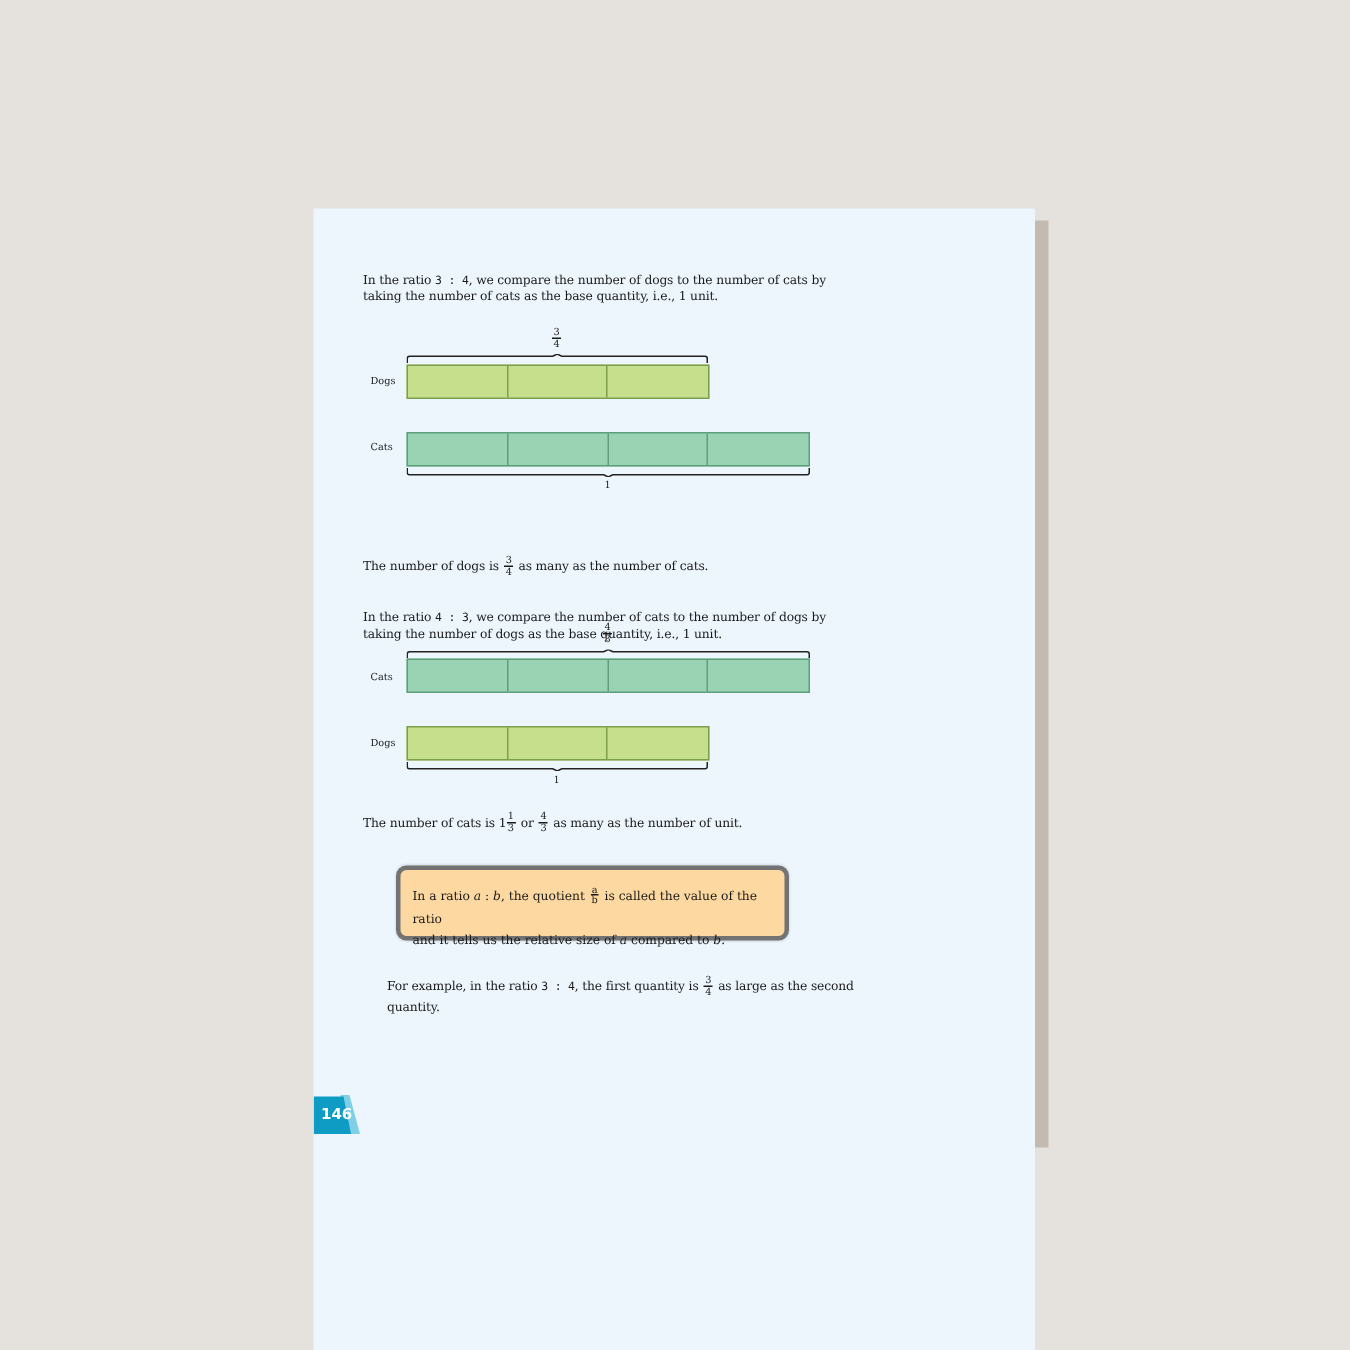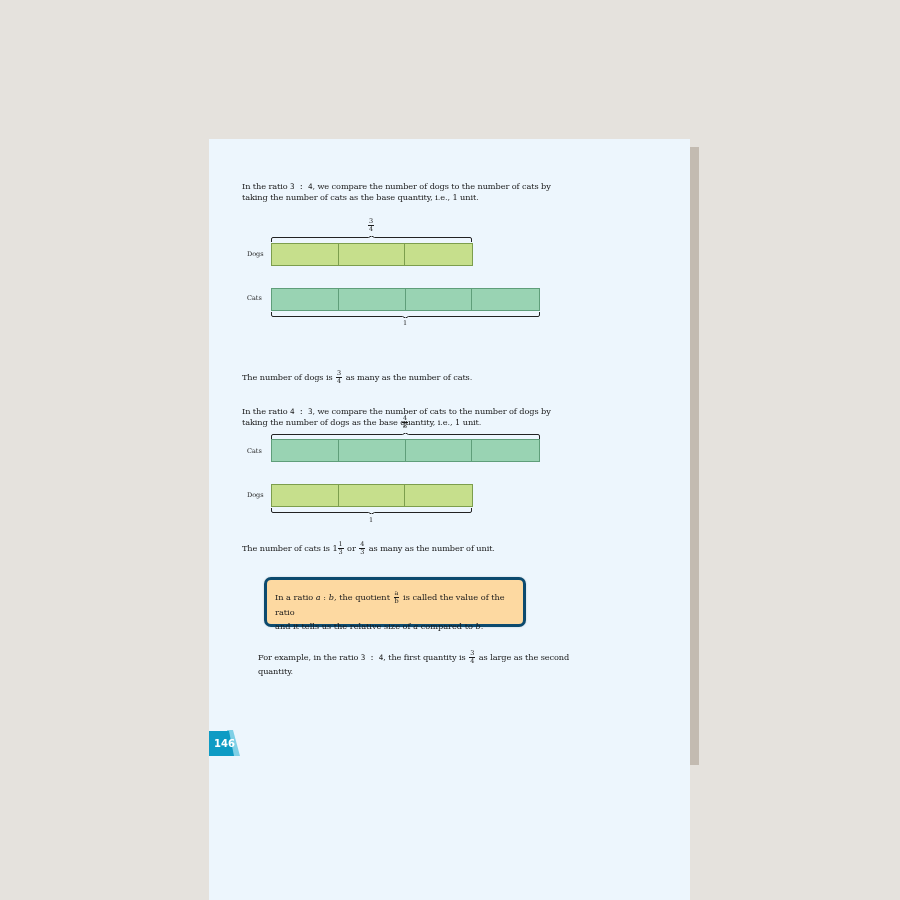--- a/index.html
+++ b/index.html
@@ -23,21 +23,21 @@
   .bar.cats { background: #99d3b3; border-color: #5f9e7a; }
   .bar.cats .seg { border-color: #5f9e7a; width: 67px; }
 
   .row-label { position: absolute; font-size: 6.5px; left: 38px; }
 
   .brace { position: absolute; height: 6px; }
   .brace svg { display: block; }
   .brace-label { position: absolute; font-size: 6.5px; line-height: 6.5px; text-align: center; width: 20px; }
   .brace-label .frac { top: 0; margin: 0; }
 
-  .def-box { position: absolute; left: 55px; top: 438px; width: 262px; height: 50px; background: #fdd9a1; border: 3px solid #0c4a6e; border-radius: 7px; box-shadow: 0 0 2px rgba(0,0,0,0.18); padding: 10px 8px 0 8px; font-size: 8.2px; line-height: 15px; }
+  .def-box { position: absolute; left: 55px; top: 438px; width: 262px; height: 50px; background: #fdd9a1; border: 3px solid #737373; border-radius: 7px; box-shadow: 0 0 2px rgba(0,0,0,0.18); padding: 10px 8px 0 8px; font-size: 8.2px; line-height: 15px; }
   .def-box i { font-style: italic; }
 
   .page-tab { position: absolute; left: 0; top: 591px; width: 31px; height: 26px; }
   .page-num { position: absolute; left: 5px; top: 599px; font-family: "DejaVu Sans", sans-serif; font-weight: bold; font-size: 10px; color: #ffffff; }
 </style>
 </head>
 <body>
 
 <div class="page-shadow"></div>
 

